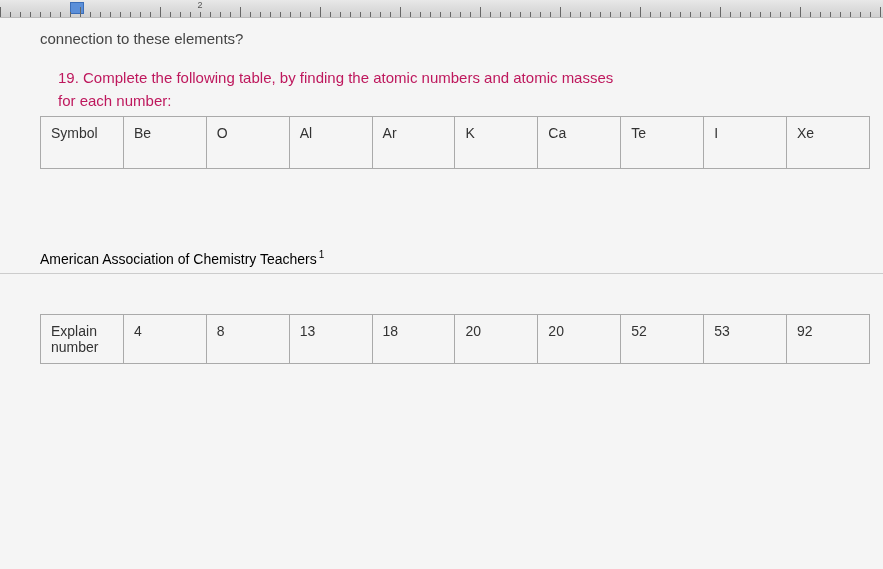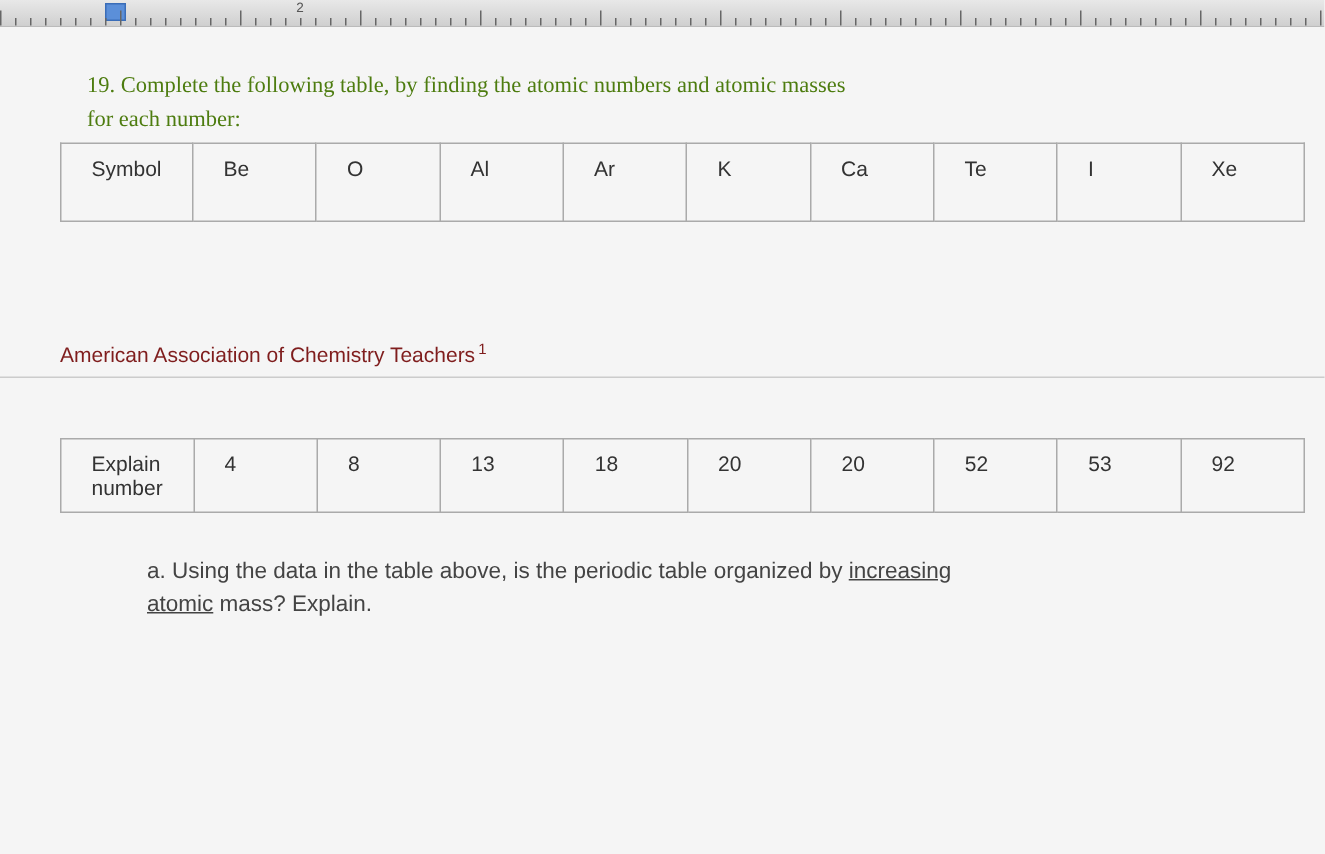--- a/index.html
+++ b/index.html
@@ -52,53 +52,52 @@
       padding: 10px 20px 10px 40px;
     }
     .line {
       font-size: 15px;
       color: #444;
       margin-bottom: 6px;
       line-height: 1.4;
     }
     .question-text {
       font-size: 15px;
-      color: #4d7c0f;
+      color: #be185d;
       margin-top: 18px;
       margin-left: 18px;
       line-height: 1.5;
-      font-family: Liberation Serif, serif;
     }
     .table-wrap {
       margin-top: 4px;
     }
     table {
       border-collapse: collapse;
       width: 830px;
     }
     td {
       border: 1px solid #aaa;
-      padding: 8px 20px;
+      padding: 8px 10px;
       font-size: 14px;
       color: #333;
       vertical-align: top;
       height: 40px;
     }
     .symbol-table td {
       height: 52px;
     }
     .label-cell {
       width: 82px;
     }
     .data-cell {
       width: 82px;
     }
     .footer-line {
       font-size: 14px;
-      color: #7f1d1d;
+      color: #000000;
       margin-top: 80px;
       margin-bottom: 6px;
     }
     .footer-sup {
       font-size: 10px;
       vertical-align: super;
       margin-left: 2px;
     }
     .divider {
       border: none;
@@ -235,20 +234,21 @@
     <div class="ruler-tick minor" style="left: 830px;"></div>
     <div class="ruler-tick minor" style="left: 840px;"></div>
     <div class="ruler-tick minor" style="left: 850px;"></div>
     <div class="ruler-tick minor" style="left: 860px;"></div>
     <div class="ruler-tick minor" style="left: 870px;"></div>
     <div class="ruler-tick major" style="left: 880px;"></div>
   </div>
 
 <div class="content">
 
+  <div class="line">connection to these elements?</div>
 
   <div class="question-text">
     <span>19.</span>
     <span>Complete the following table, by finding the atomic numbers and atomic masses</span><br>
     <span>for each number:</span>
   </div>
 
   <div class="table-wrap">
     <table class="symbol-table">
       <tbody>
@@ -286,19 +286,14 @@
         <td class="data-cell">20</td>
         <td class="data-cell">20</td>
         <td class="data-cell">52</td>
         <td class="data-cell">53</td>
         <td class="data-cell">92</td>
       </tr>
     </tbody>
       </table>
   </div>
 
-  <div class="sub-question">
-    <span>a.</span>
-    <span>Using the data in the table above, is the periodic table organized by </span><span class="underline">increasing</span><br>
-    <span class="underline">atomic</span><span> mass? Explain.</span>
-  </div>
 
 </div>
 
 </body></html>

